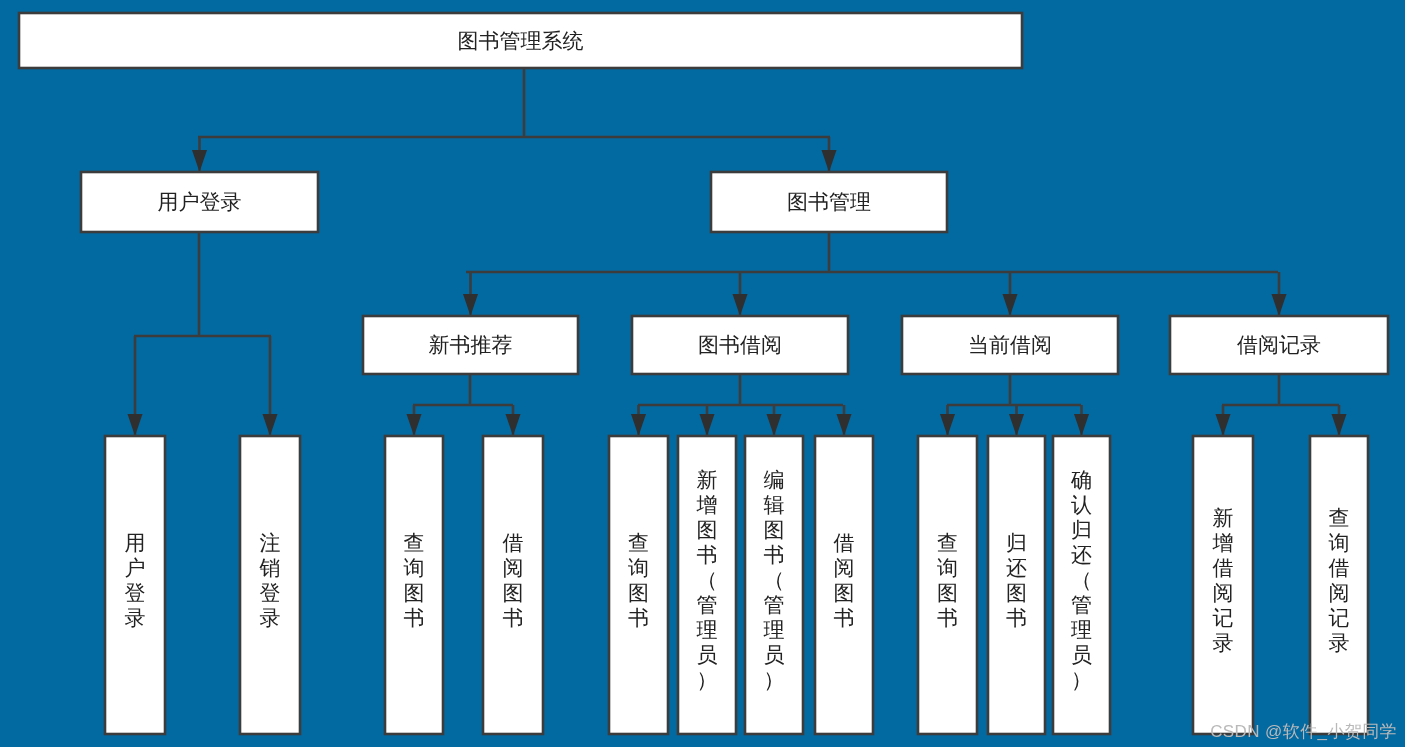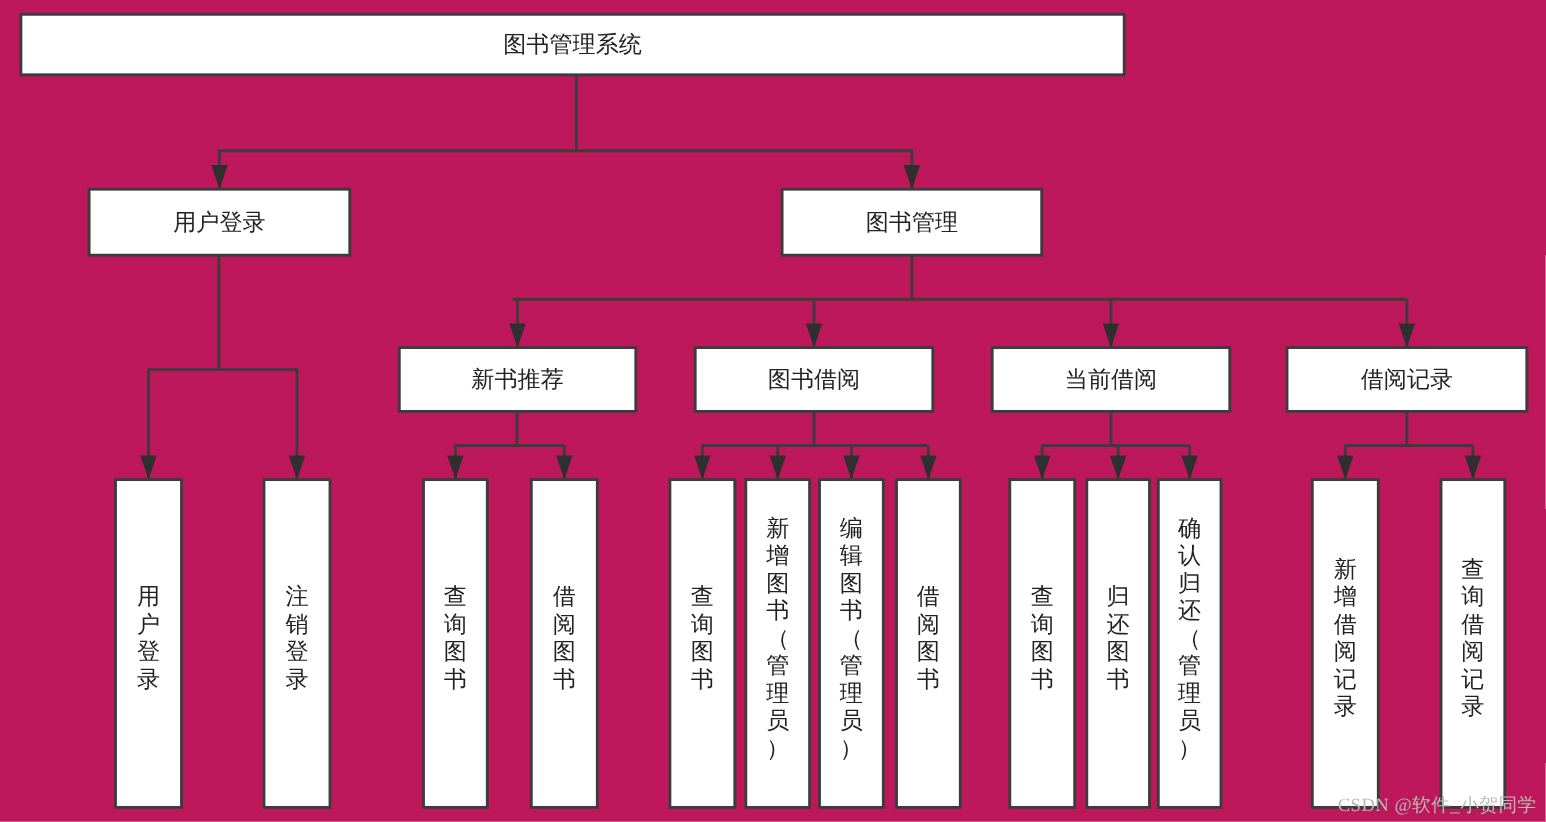--- a/index.html
+++ b/index.html
@@ -11,21 +11,21 @@
   body {
     width: 1405px;
     height: 747px;
     font-family: "DejaVu Sans", "Liberation Sans", sans-serif;
     overflow: hidden;
   }
   #diagram-root {
     position: relative;
     width: 1405px;
     height: 747px;
-    background: #be185d;
+    background: #0369a1;
   }
   svg#tree-svg {
     position: absolute;
     left: 0;
     top: 0;
     width: 1405px;
     height: 747px;
     display: block;
   }
   .node-rect {
@@ -53,21 +53,21 @@
   .node-label-v {
     font-family: "DejaVu Sans", "Liberation Sans", sans-serif;
     font-size: 21px;
     fill: #222222;
     text-anchor: middle;
   }
   .watermark {
     position: absolute;
     right: 8px;
     bottom: 4px;
-    font-family: Liberation Serif, serif;
+    font-family: Liberation Sans, sans-serif;
     font-size: 17px;
     color: #b9b9b9;
     letter-spacing: 0.4px;
     white-space: nowrap;
     user-select: none;
   }
 </style>
 </head>
 <body>
 

